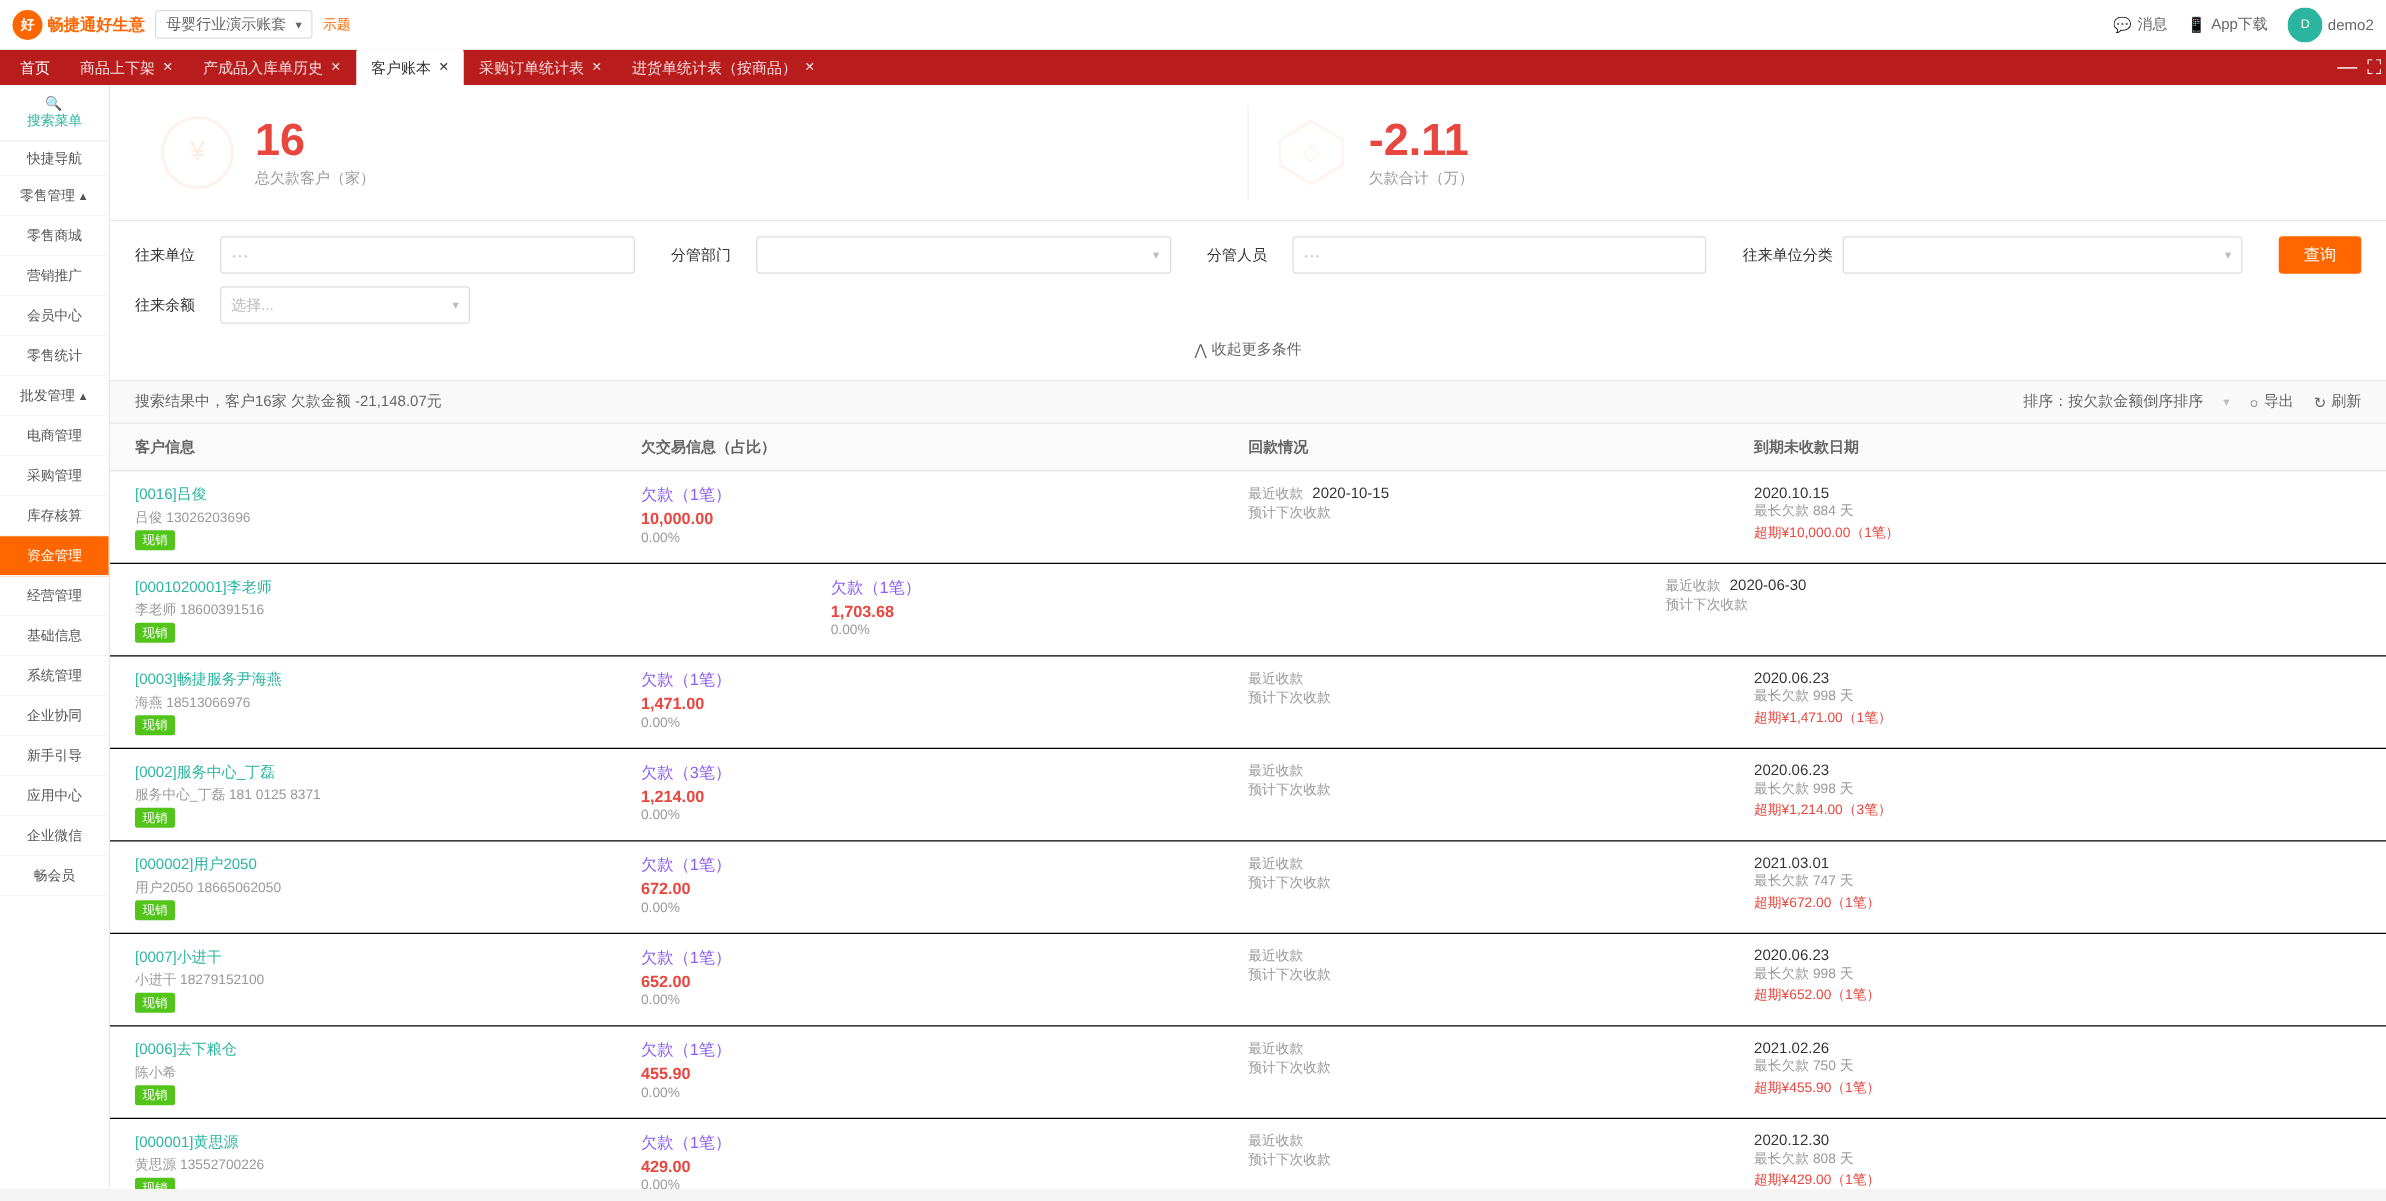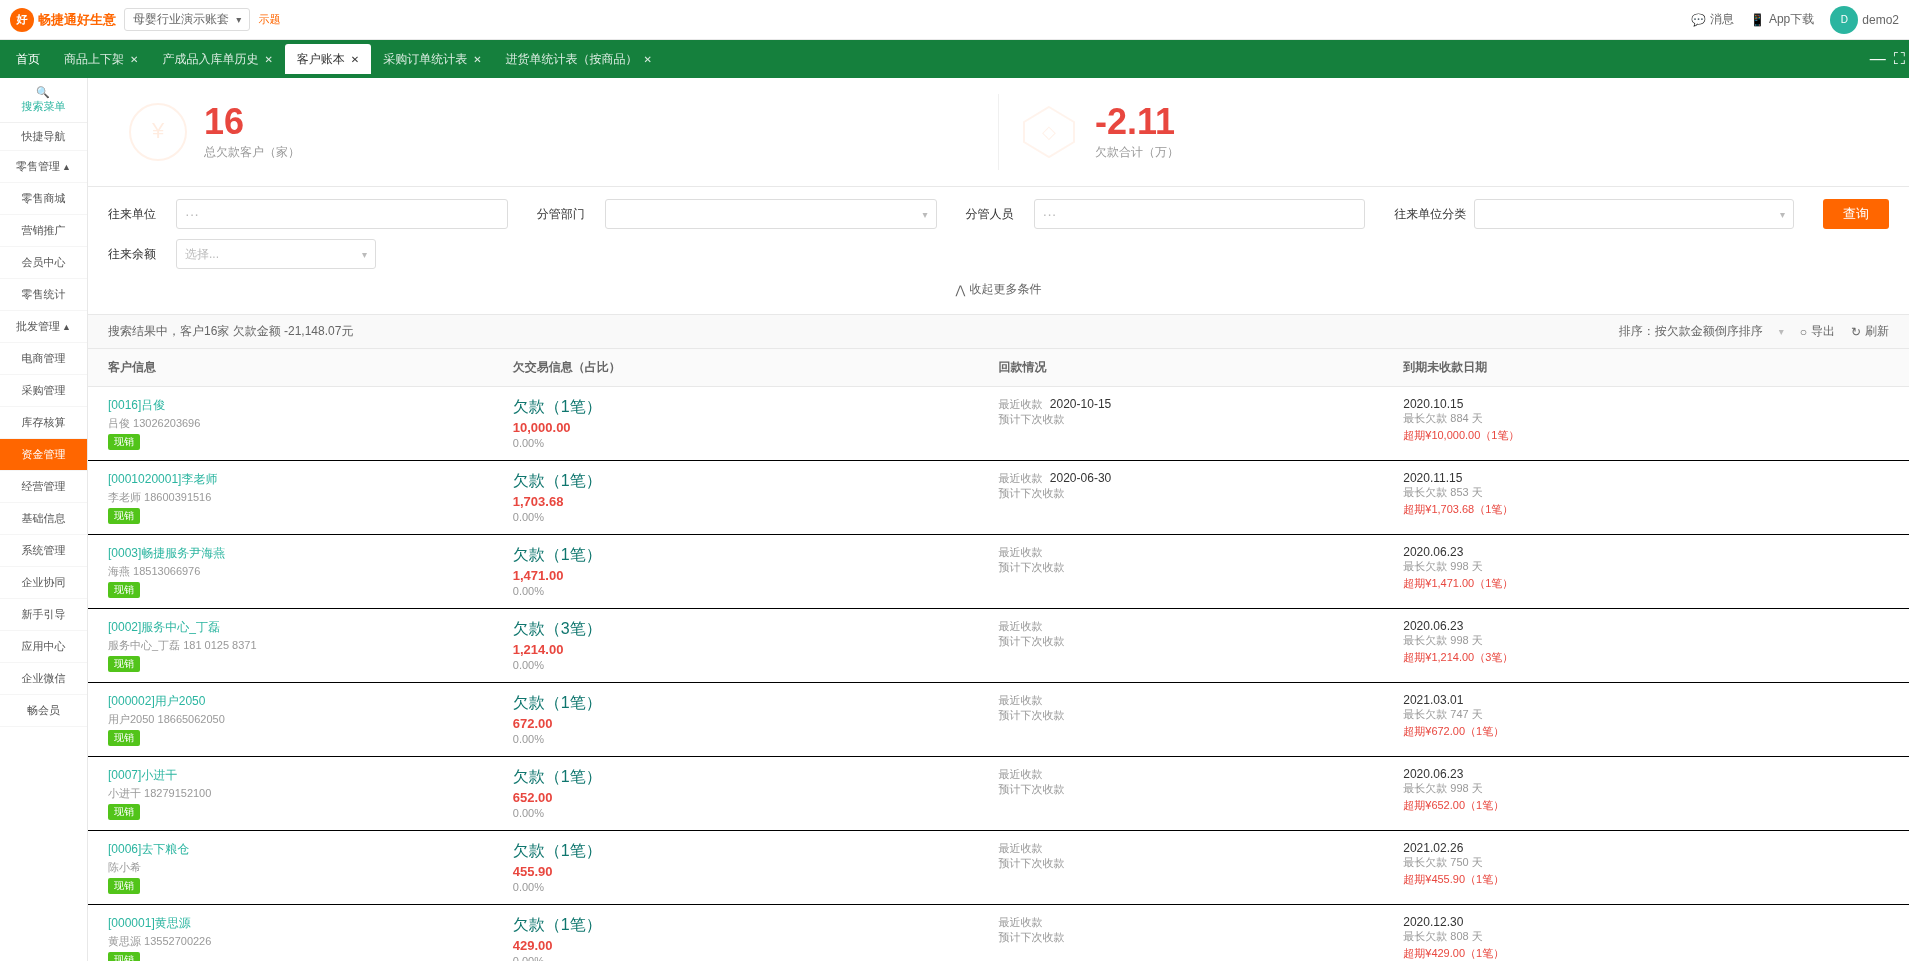--- a/index.html
+++ b/index.html
@@ -8,21 +8,21 @@
     
     .top-bar { display: flex; align-items: center; background: #fff; height: 40px; border-bottom: 1px solid #e8e8e8; padding: 0 10px; justify-content: space-between; }
     .top-left { display: flex; align-items: center; gap: 8px; }
     .logo-area { display: flex; align-items: center; gap: 4px; color: #ff6600; font-size: 13px; font-weight: bold; }
     .company-selector { font-size: 12px; color: #666; padding: 2px 8px; border: 1px solid #ddd; border-radius: 3px; cursor: pointer; }
     .top-right { display: flex; align-items: center; gap: 16px; }
     .top-right-item { display: flex; align-items: center; gap: 4px; font-size: 12px; color: #666; cursor: pointer; }
     .avatar { width: 28px; height: 28px; border-radius: 50%; background: #ccc; display: flex; align-items: center; justify-content: center; overflow: hidden; }
     
     
-    .tab-bar { display: flex; align-items: center; background: #15803d; height: 38px; padding: 0 4px; }
+    .tab-bar { display: flex; align-items: center; background: #b91c1c; height: 28px; padding: 0 4px; }
     .tab { display: flex; align-items: center; padding: 0 12px; height: 30px; border-radius: 3px 3px 0 0; font-size: 12px; cursor: pointer; color: rgba(255,255,255,0.85); gap: 6px; white-space: nowrap; }
     .tab.active { background: #fff; color: #333; }
     .tab-close { font-size: 10px; color: inherit; cursor: pointer; }
     .home-tab { color: #fff; font-size: 12px; padding: 0 12px; cursor: pointer; }
     .tab-bar-right { margin-left: auto; display: flex; align-items: center; gap: 8px; }
     .tab-bar-btn { color: #fff; cursor: pointer; font-size: 16px; }
     
     
     .main-layout { display: flex; height: calc(100vh - 78px); }
     
@@ -74,21 +74,21 @@
     .col-customer { flex: 2.5; }
     .col-debt { flex: 3; }
     .col-return { flex: 2.5; }
     .col-date { flex: 3; }
     
     .customer-name { color: #2bb5a0; font-size: 12px; cursor: pointer; text-decoration: none; }
     .customer-phone { color: #999; font-size: 11px; margin-top: 2px; }
     .tag { display: inline-block; padding: 1px 6px; border-radius: 2px; font-size: 10px; margin-top: 3px; }
     .tag-green { background: #52c41a; color: #fff; }
     
-    .debt-count { font-size: 16px; color: #0f766e; margin-bottom: 2px; }
+    .debt-count { font-size: 13px; color: #8b5cf6; margin-bottom: 2px; }
     .debt-amount { color: #e8473f; font-size: 13px; font-weight: bold; }
     .debt-percent { color: #999; font-size: 11px; margin-top: 2px; }
     
     .return-date { font-size: 12px; color: #333; }
     .return-label { color: #999; font-size: 11px; }
     
     .date-info { font-size: 12px; color: #333; }
     .overdue-text { color: #e8473f; font-size: 11px; margin-top: 2px; cursor: pointer; }
     
     
@@ -367,25 +367,20 @@
           <div class="debt-amount">1,703.68</div>
           <div class="debt-percent">0.00%</div>
         </div>
         <div class="col-return">
           <div class="return-date">
             <span class="return-label">最近收款</span>
             <span style="margin-left:4px;">2020-06-30</span>
           </div>
           <div class="return-label">预计下次收款</div>
         </div>
-        <div class="col-date">
-          <div class="date-info">2020.11.15</div>
-          <div class="return-label">最长欠款 853 天</div>
-          <div class="overdue-text">超期¥1,703.68（1笔）</div>
-        </div>
       </div>
 
       <div class="table-row">
         <div class="col-customer">
           <a class="customer-name">[0003]畅捷服务尹海燕</a>
           <div class="customer-phone">海燕  18513066976</div>
           <span class="tag tag-green">现销</span>
         </div>
         <div class="col-debt">
           <div class="debt-count">欠款（1笔）</div>

